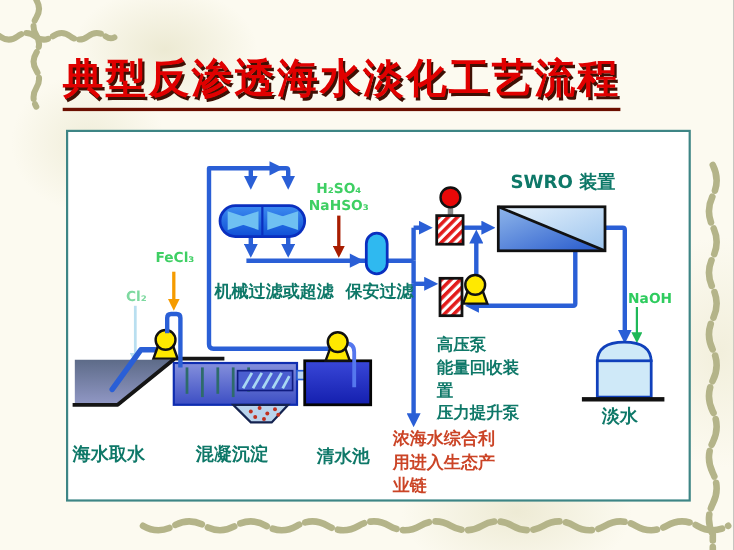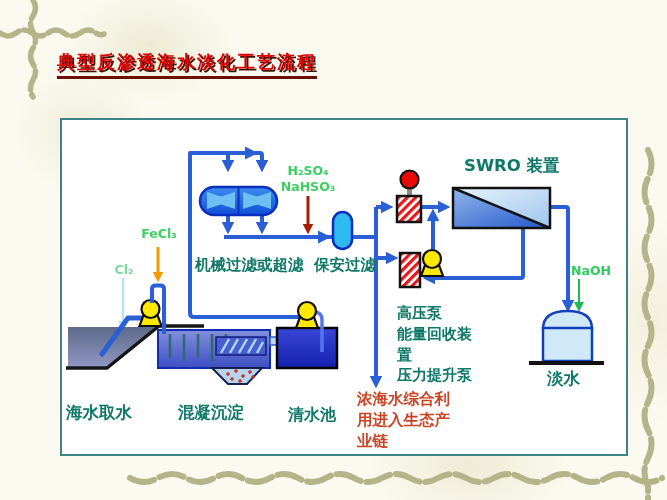--- a/index.html
+++ b/index.html
@@ -9,21 +9,21 @@
     background:
       radial-gradient(120px 80px at 150px 45px, rgba(226,223,192,.6), transparent 70%),
       radial-gradient(100px 90px at 80px 130px, rgba(228,225,196,.5), transparent 70%),
       radial-gradient(150px 90px at 470px 465px, rgba(226,222,190,.55), transparent 70%),
       radial-gradient(110px 150px at 655px 320px, rgba(232,228,200,.5), transparent 70%),
       #fcfaf0;
   }
   .title{
     position:absolute;left:57px;top:52px;
     font-family:"Liberation Serif","DejaVu Serif",serif;
-    font-weight:bold;font-size:18px;letter-spacing:2px;
+    font-weight:bold;font-size:37px;letter-spacing:2px;
     color:#e00000;text-shadow:2px 2px 0 #3f1004;
     border-bottom:3px solid #6b0f00;padding-bottom:3px;line-height:1.15;
   }
   svg{position:absolute;left:0;top:0;}
   text{font-family:"DejaVu Sans","Liberation Sans",sans-serif;font-weight:bold;}
   .teal{fill:#0e7868;}
   .green{fill:#3ecf63;}
   .red{fill:#cb4426;}
 </style>
 </head>

